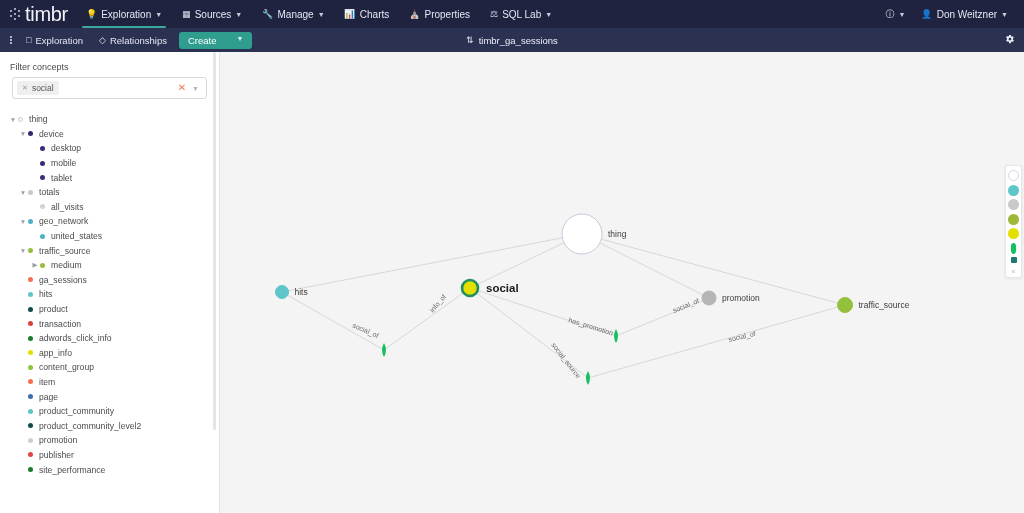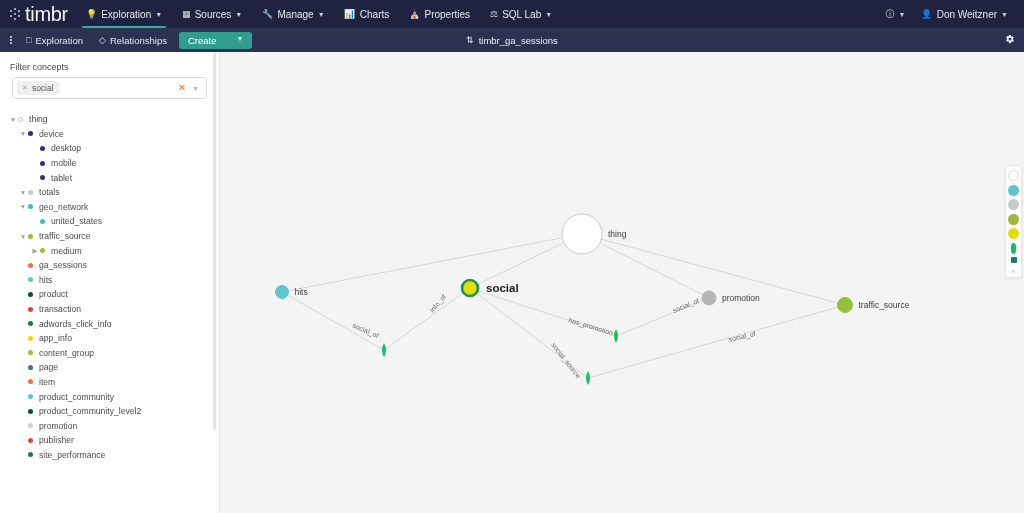--- a/index.html
+++ b/index.html
@@ -244,20 +244,25 @@
         <div class="tnode lvl2">
           <span class="tw"></span>
           <span class="dot" style="background: rgb(58, 44, 122);"></span>
           <span>tablet</span>
         </div>
         <div class="tnode lvl1">
           <span class="tw">▼</span>
           <span class="dot" style="background: rgb(201, 201, 201);"></span>
           <span>totals</span>
         </div>
+        <div class="tnode lvl2">
+          <span class="tw"></span>
+          <span class="dot" style="background: rgb(211, 211, 211);"></span>
+          <span>all_visits</span>
+        </div>
         <div class="tnode lvl1">
           <span class="tw">▼</span>
           <span class="dot" style="background: rgb(75, 179, 196);"></span>
           <span>geo_network</span>
         </div>
         <div class="tnode lvl2">
           <span class="tw"></span>
           <span class="dot" style="background: rgb(75, 179, 196);"></span>
           <span>united_states</span>
         </div>
@@ -301,27 +306,27 @@
           <span class="dot" style="background: rgb(227, 224, 0);"></span>
           <span>app_info</span>
         </div>
         <div class="tnode lvl1">
           <span class="tw"></span>
           <span class="dot" style="background: rgb(141, 198, 63);"></span>
           <span>content_group</span>
         </div>
         <div class="tnode lvl1">
           <span class="tw"></span>
+          <span class="dot" style="background: rgb(244, 113, 79);"></span>
+          <span>item</span>
+        </div>
+        <div class="tnode lvl1">
+          <span class="tw"></span>
           <span class="dot" style="background: rgb(63, 110, 168);"></span>
           <span>page</span>
-        </div>
-        <div class="tnode lvl1">
-          <span class="tw"></span>
-          <span class="dot" style="background: rgb(244, 113, 79);"></span>
-          <span>item</span>
         </div>
         <div class="tnode lvl1">
           <span class="tw"></span>
           <span class="dot" style="background: rgb(94, 198, 201);"></span>
           <span>product_community</span>
         </div>
         <div class="tnode lvl1">
           <span class="tw"></span>
           <span class="dot" style="background: rgb(14, 74, 70);"></span>
           <span>product_community_level2</span>

